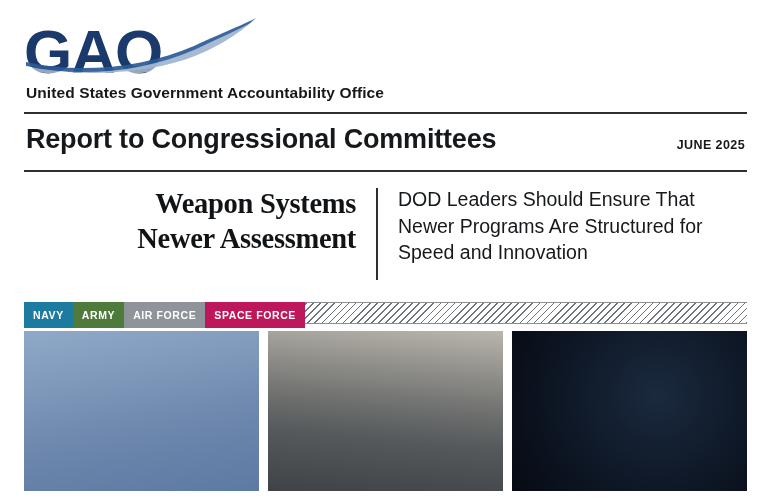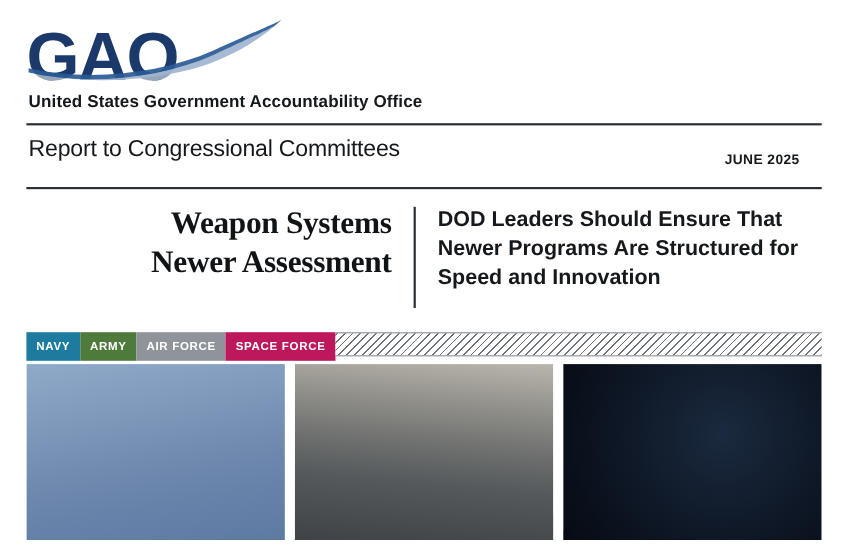--- a/index.html
+++ b/index.html
@@ -52,29 +52,29 @@
     height: 2px;
     background: #2b2f33;
   }
   .rule-top { top: 112px; }
   .rule-mid { top: 170px; }
 
   .report-line {
     position: absolute;
     left: 26px;
     top: 124px;
-    font-size: 21px;
-    font-weight: 400;
+    font-size: 27px;
+    font-weight: 700;
     color: #16191c;
     letter-spacing: -0.2px;
   }
 
   .report-date {
     position: absolute;
-    right: 44px;
+    right: 26px;
     top: 138px;
     font-size: 12.5px;
     font-weight: bold;
     letter-spacing: 0.4px;
     color: #16191c;
   }
 
   
   .title-wrap {
     position: absolute;
@@ -101,21 +101,21 @@
     width: 2px;
     background: #2b2f33;
     height: 92px;
     margin-top: 2px;
   }
   .subtitle {
     flex: 1;
     padding-left: 20px;
     font-size: 19.5px;
     line-height: 1.36;
-    font-weight: 700;
+    font-weight: 400;
     color: #16191c;
   }
 
   
   .tabs-strip {
     position: absolute;
     left: 24px;
     top: 302px;
     width: 723px;
     height: 22px;

